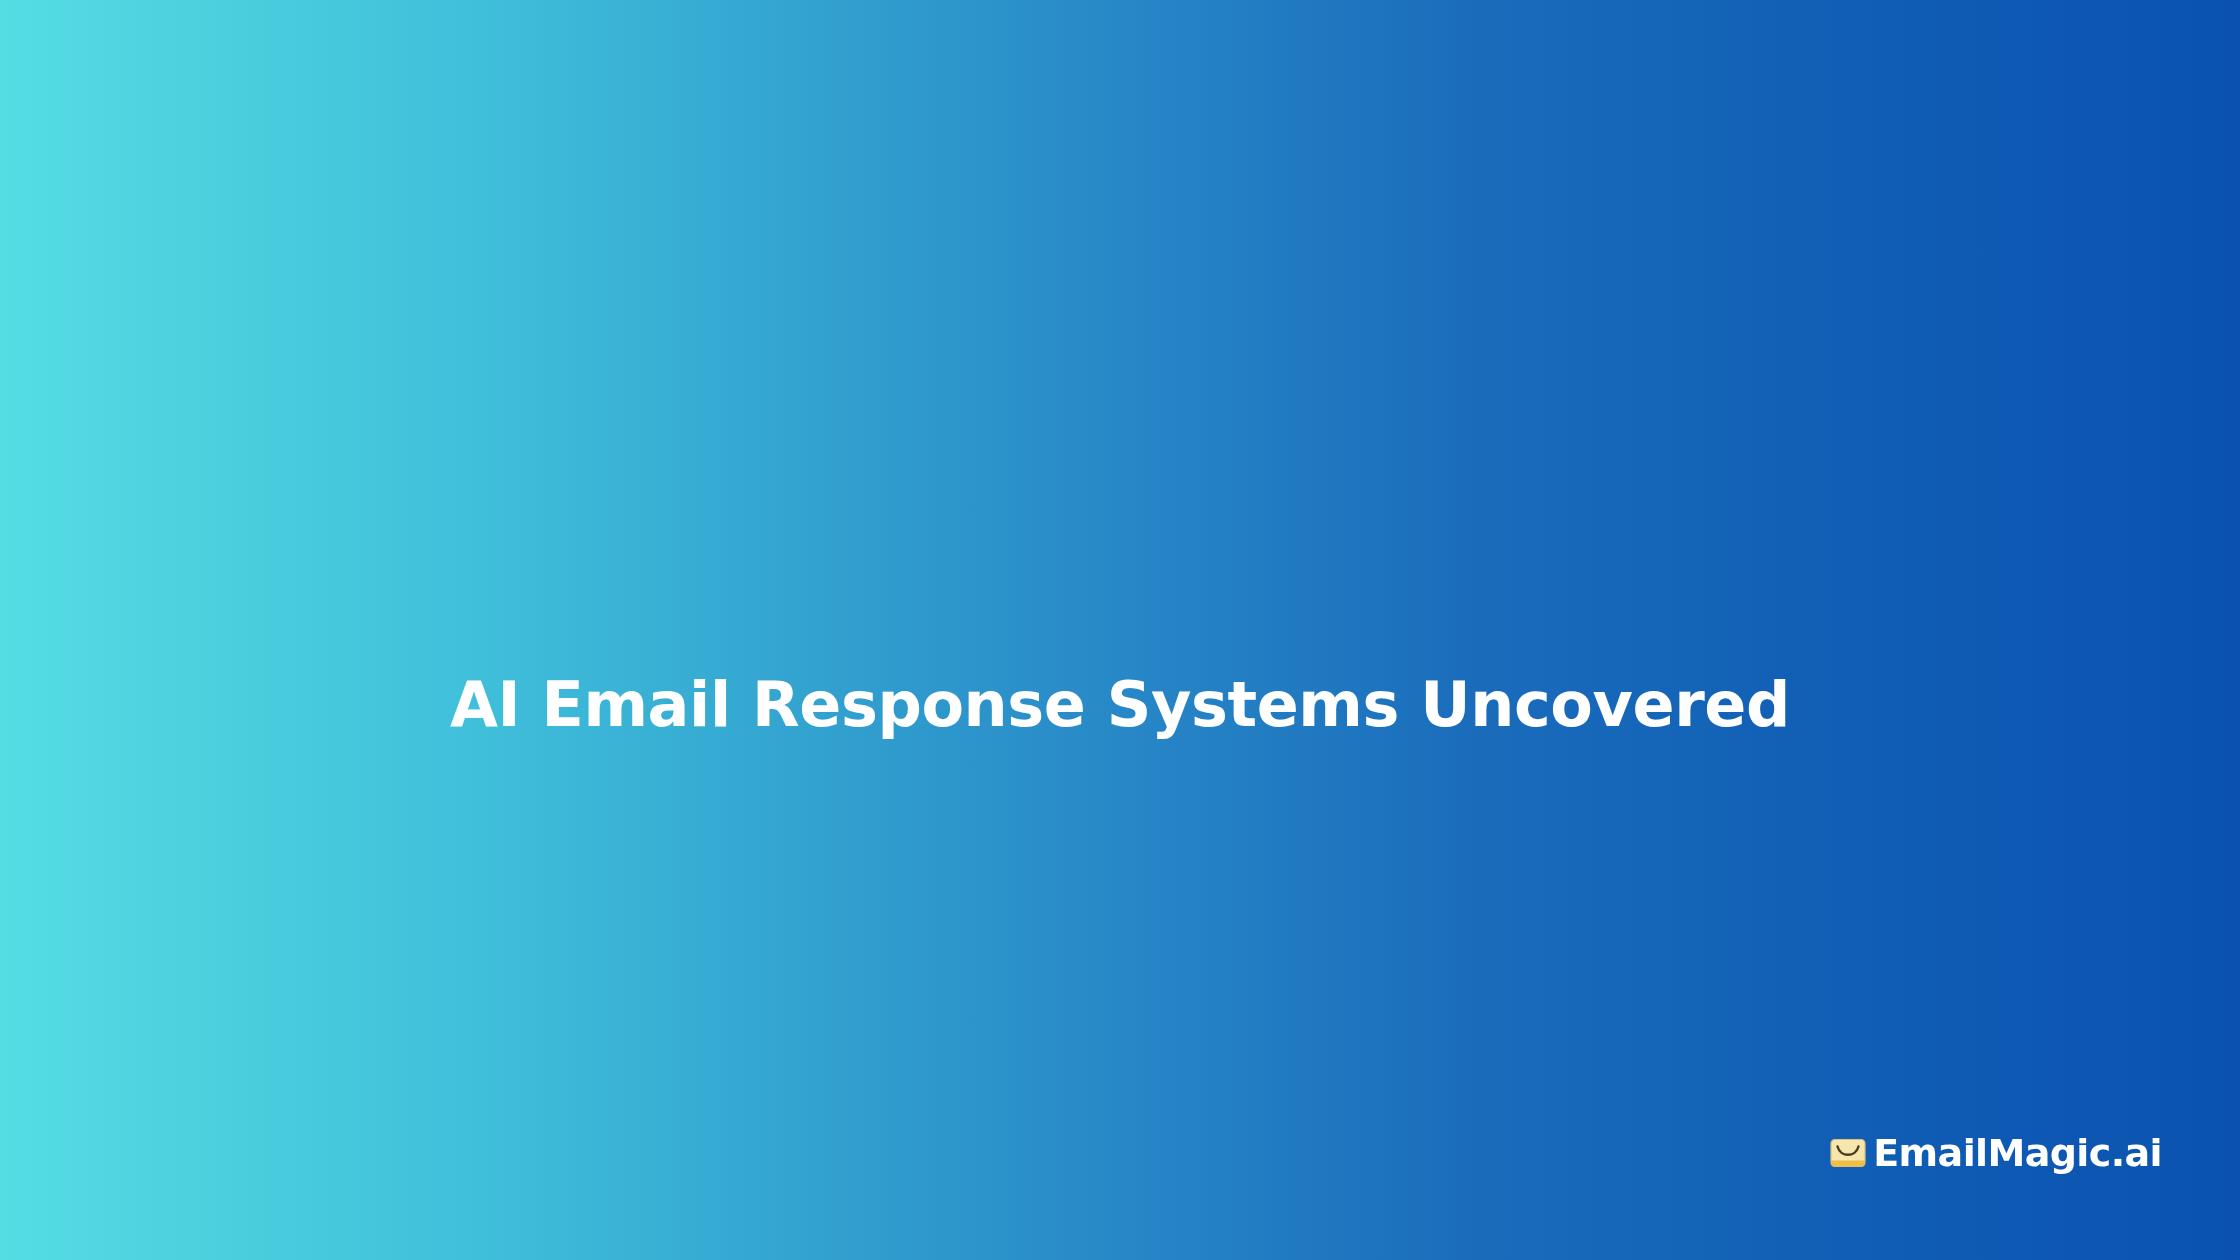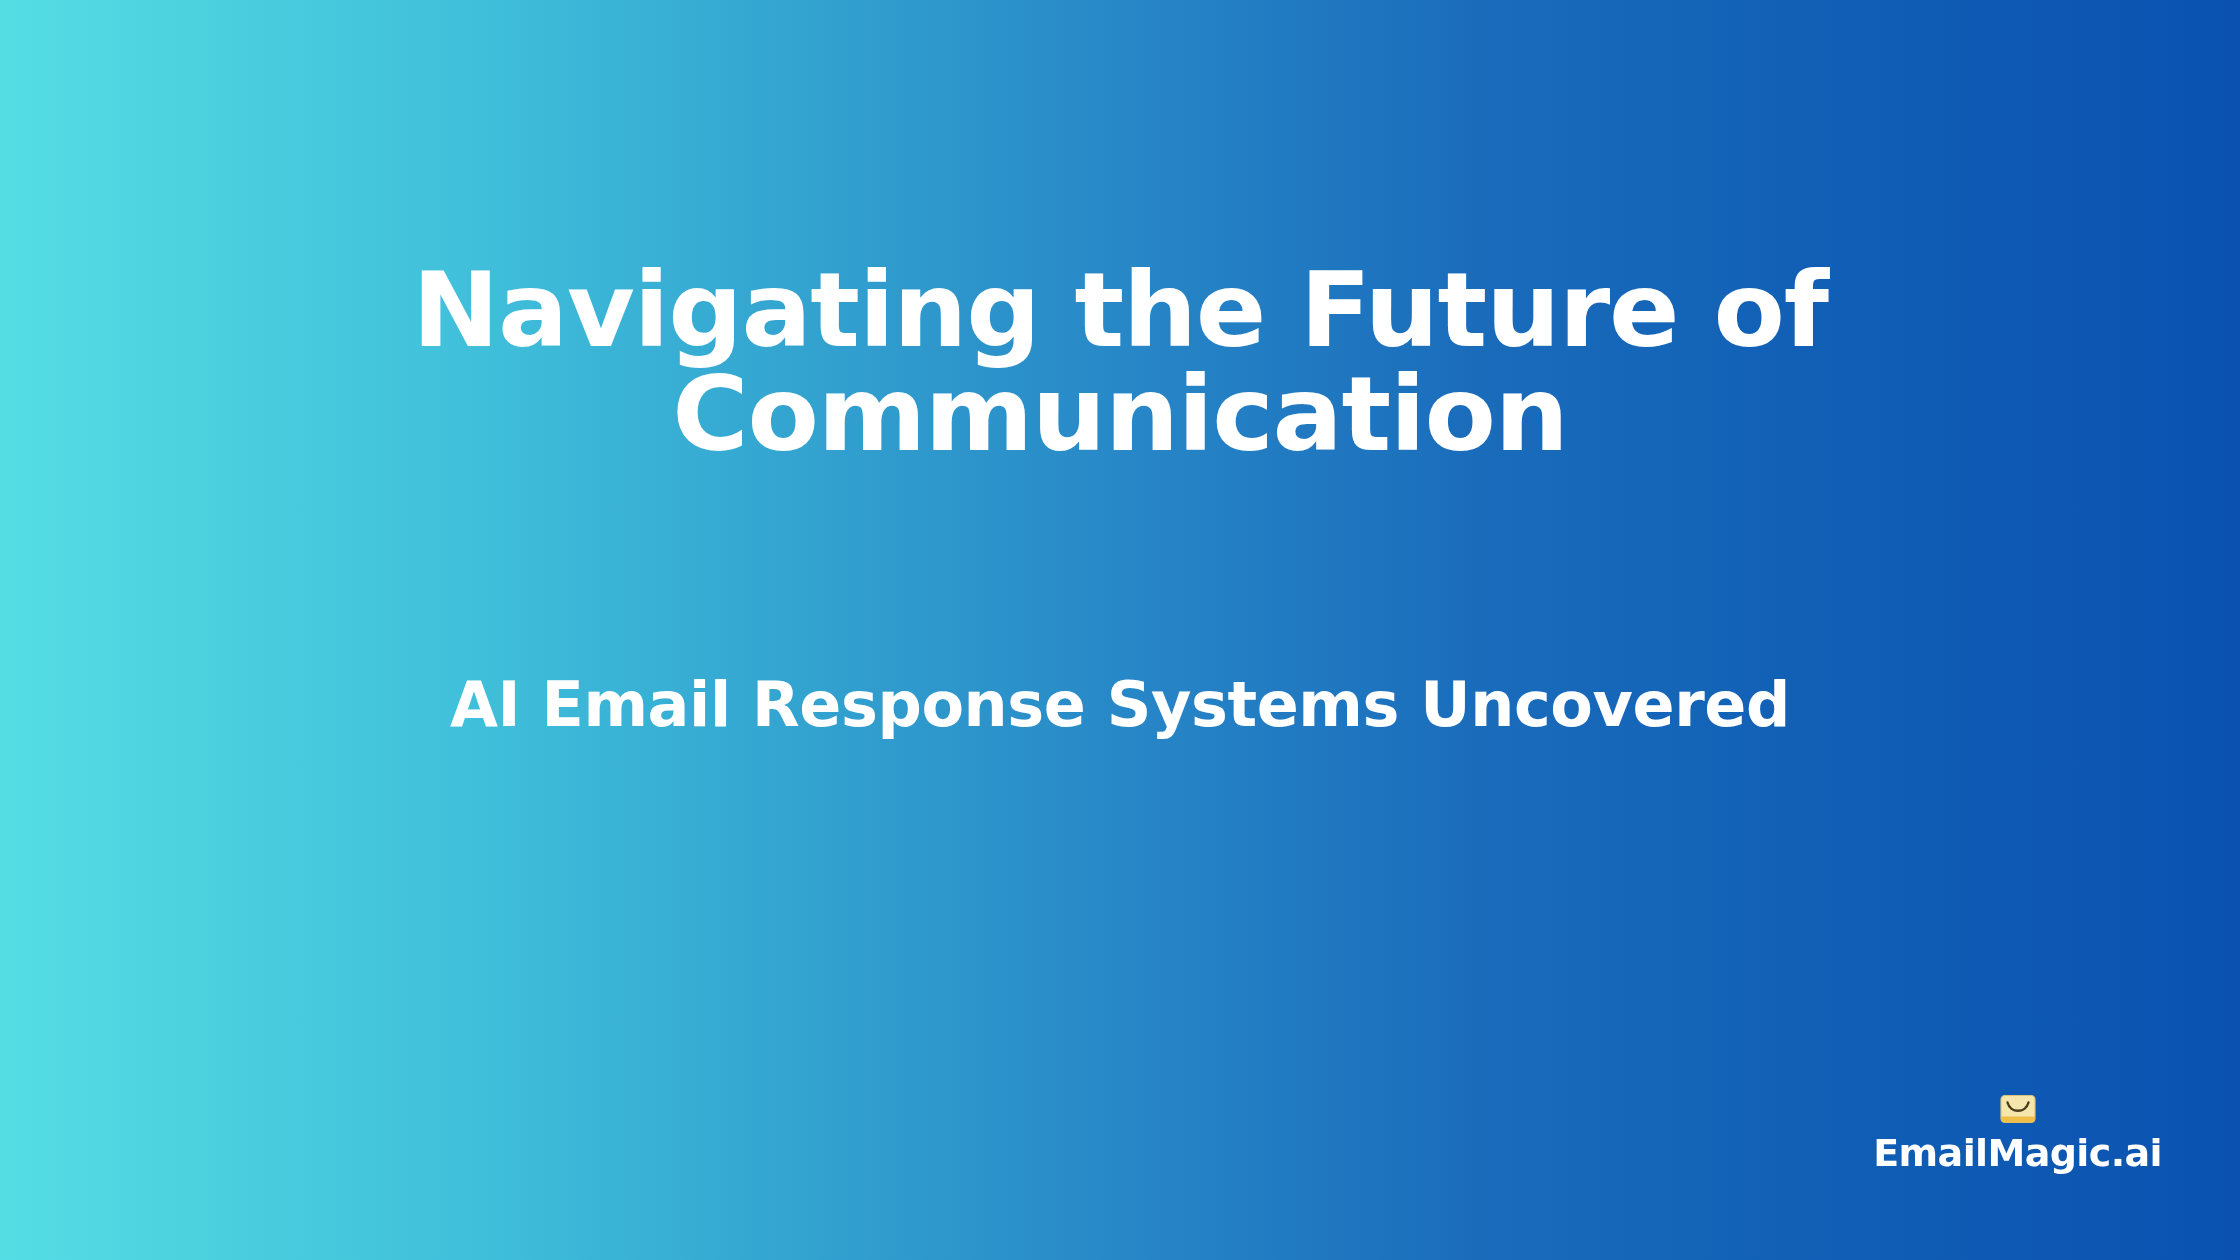--- a/index.html
+++ b/index.html
@@ -76,21 +76,20 @@
   }
 
   
   .brand {
     position: absolute;
     right: 78px;
     bottom: 88px;
     display: flex;
     align-items: center;
     gap: 6px;
-    flex-direction: column;
   }
 
   .brand-icon {
     display: block;
     width: 38px;
     height: 38px;
     flex: 0 0 auto;
   }
 
   .brand-name {
@@ -101,24 +100,20 @@
     line-height: 1;
     letter-spacing: -0.6px;
     white-space: nowrap;
   }
 </style>
 </head>
 <body>
 
 <div class="slide">
 
-  <div class="headline-block">
-    <h1 class="headline">Navigating the Future of
-Communication</h1>
-  </div>
 
   <div class="subtitle-block">
     <h2 class="subtitle">AI Email Response Systems Uncovered</h2>
   </div>
 
   <div class="brand">
     <svg class="brand-icon" viewBox="0 0 38 38" xmlns="http://www.w3.org/2000/svg">
       <rect x="2" y="5.5" width="34" height="27" rx="4" ry="4" fill="#F5E6AE" stroke="#D9C17A" stroke-width="1.2"></rect>
       <path d="M2 26.5 H36 V28.5 a4 4 0 0 1 -4 4 H6 a4 4 0 0 1 -4 -4 Z" fill="#EFBE48"></path>
       <path d="M8.5 12.5 C11.5 23.5 26.5 23.5 29.5 12.5" fill="none" stroke="#4A3B1A" stroke-width="2.4" stroke-linecap="round"></path>

